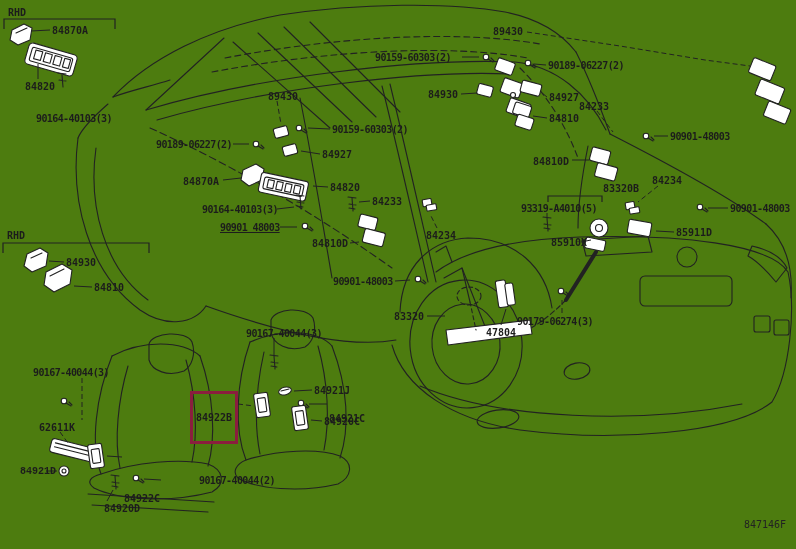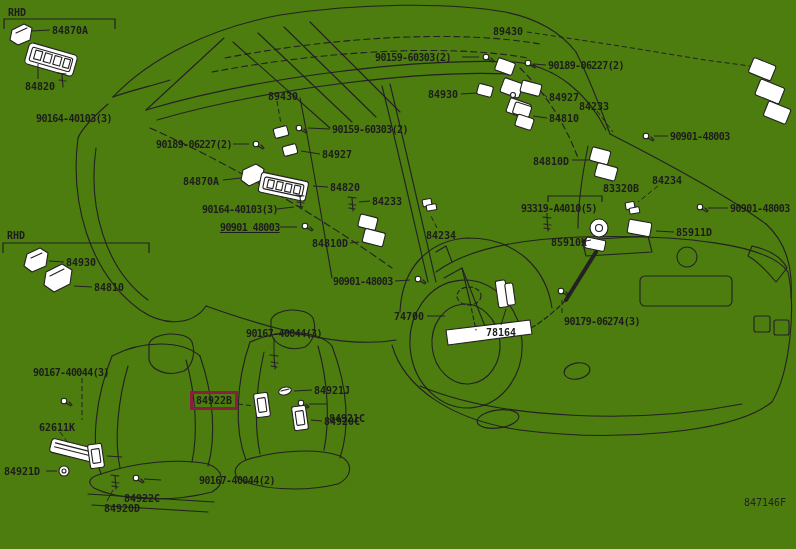--- a/index.html
+++ b/index.html
@@ -2,23 +2,23 @@
 <html style="--hl: #8b1e3e;"><head>
 <meta charset="utf-8">
 <style>
   html,body{margin:0;padding:0;background:#fff;}
   #stage{position:relative;width:796px;height:549px;background:#4d7c0f;overflow:hidden;
          font-family:"DejaVu Sans Mono","Liberation Mono",monospace;}
   #art{position:absolute;left:0;top:0;}
   .plabel{position:absolute;line-height:1;font:700 10px "DejaVu Sans Mono","Liberation Mono",monospace;
           color:#1c1c1c;white-space:nowrap;}
   .plabel.long{letter-spacing:-0.6px;}
-  .plabel.hl{border:3px solid var(--hl,#8b1e3e);padding:1px 3px;transform:translate(-6px,-6px);}
+  .plabel.hl{border:3px solid var(--hl,#8b1e3e);padding:18px 3px;transform:translate(-6px,-6px);}
   .plabel.rhd{font-weight:700;}
-  #footer-code{position:absolute;left:744px;top:497px;line-height:1;
+  #footer-code{position:absolute;left:744px;top:519px;line-height:1;
           font:400 10px "DejaVu Sans Mono","Liberation Mono",monospace;color:#222;}
 </style>
 </head>
 <body>
 
 <div id="stage">
   <svg id="art" width="796" height="549" viewBox="0 0 796 549">
 
     <g stroke="#222" fill="none" stroke-width="1.1" stroke-linecap="round" stroke-linejoin="round">
       <path d="M113,97 C150,58 210,28 280,15 C360,3 450,2 505,12 C540,19 562,34 576,52"></path>
@@ -312,29 +312,29 @@
       <div class="plabel long" style="left: 202px; top: 204px;">90164-40103(3)</div>
       <div class="plabel long" style="left: 521px; top: 203px;">93319-A4010(5)</div>
       <div class="plabel long" style="left: 730px; top: 203px;">90901-48003</div>
       <div class="plabel long" style="left: 220px; top: 222px; text-decoration: underline;">90901 48003</div>
       <div class="plabel" style="left: 676px; top: 227px;">85911D</div>
       <div class="plabel" style="left: 426px; top: 230px;">84234</div>
       <div class="plabel" style="left: 652px; top: 175px;">84234</div>
       <div class="plabel" style="left: 542px; top: 237px; margin-left: 9px;">85910X</div>
       <div class="plabel" style="left: 312px; top: 238px;">84810D</div>
       <div class="plabel long" style="left: 333px; top: 276px;">90901-48003</div>
-      <div class="plabel" style="left: 394px; top: 311px;">74700</div>
-      <div class="plabel long" style="left: 564px; top: 316px; text-align: right;">90179-06274(3)</div>
-      <div class="plabel" style="left: 486px; top: 327px;">78164</div>
+      <div class="plabel" style="left: 394px; top: 311px;">83320</div>
+      <div class="plabel long" style="left: 517px; top: 316px; text-align: right;">90179-06274(3)</div>
+      <div class="plabel" style="left: 486px; top: 327px;">47804</div>
       <div class="plabel rhd" style="left: 7px; top: 230px;">RHD</div>
       <div class="plabel" style="left: 66px; top: 257px;">84930</div>
       <div class="plabel" style="left: 94px; top: 282px;">84810</div>
       <div class="plabel long" style="left: 33px; top: 367px;">90167-40044(3)</div>
       <div class="plabel" style="left: 39px; top: 422px;">62611K</div>
-      <div class="plabel" style="left: 4px; top: 466px;">84921D</div>
+      <div class="plabel" style="left: 20px; top: 466px; font-family: Liberation Mono, monospace;">84921D</div>
       <div class="plabel" style="left: 124px; top: 452px; margin-top: 41px;">84922C</div>
       <div class="plabel" style="left: 104px; top: 503px;">84920D</div>
       <div class="plabel long" style="left: 163px; top: 475px; margin-left: 36px;">90167-40044(2)</div>
       <div class="plabel hl" style="left: 196px; top: 397px;">84922B</div>
       <div class="plabel long" style="left: 246px; top: 328px;">90167-40044(3)</div>
       <div class="plabel" style="left: 314px; top: 385px;">84921J</div>
       <div class="plabel" style="left: 329px; top: 393px; margin-top: 20px;">84921C</div>
       <div class="plabel" style="left: 324px; top: 416px;">84920C</div>
     </div>
 

